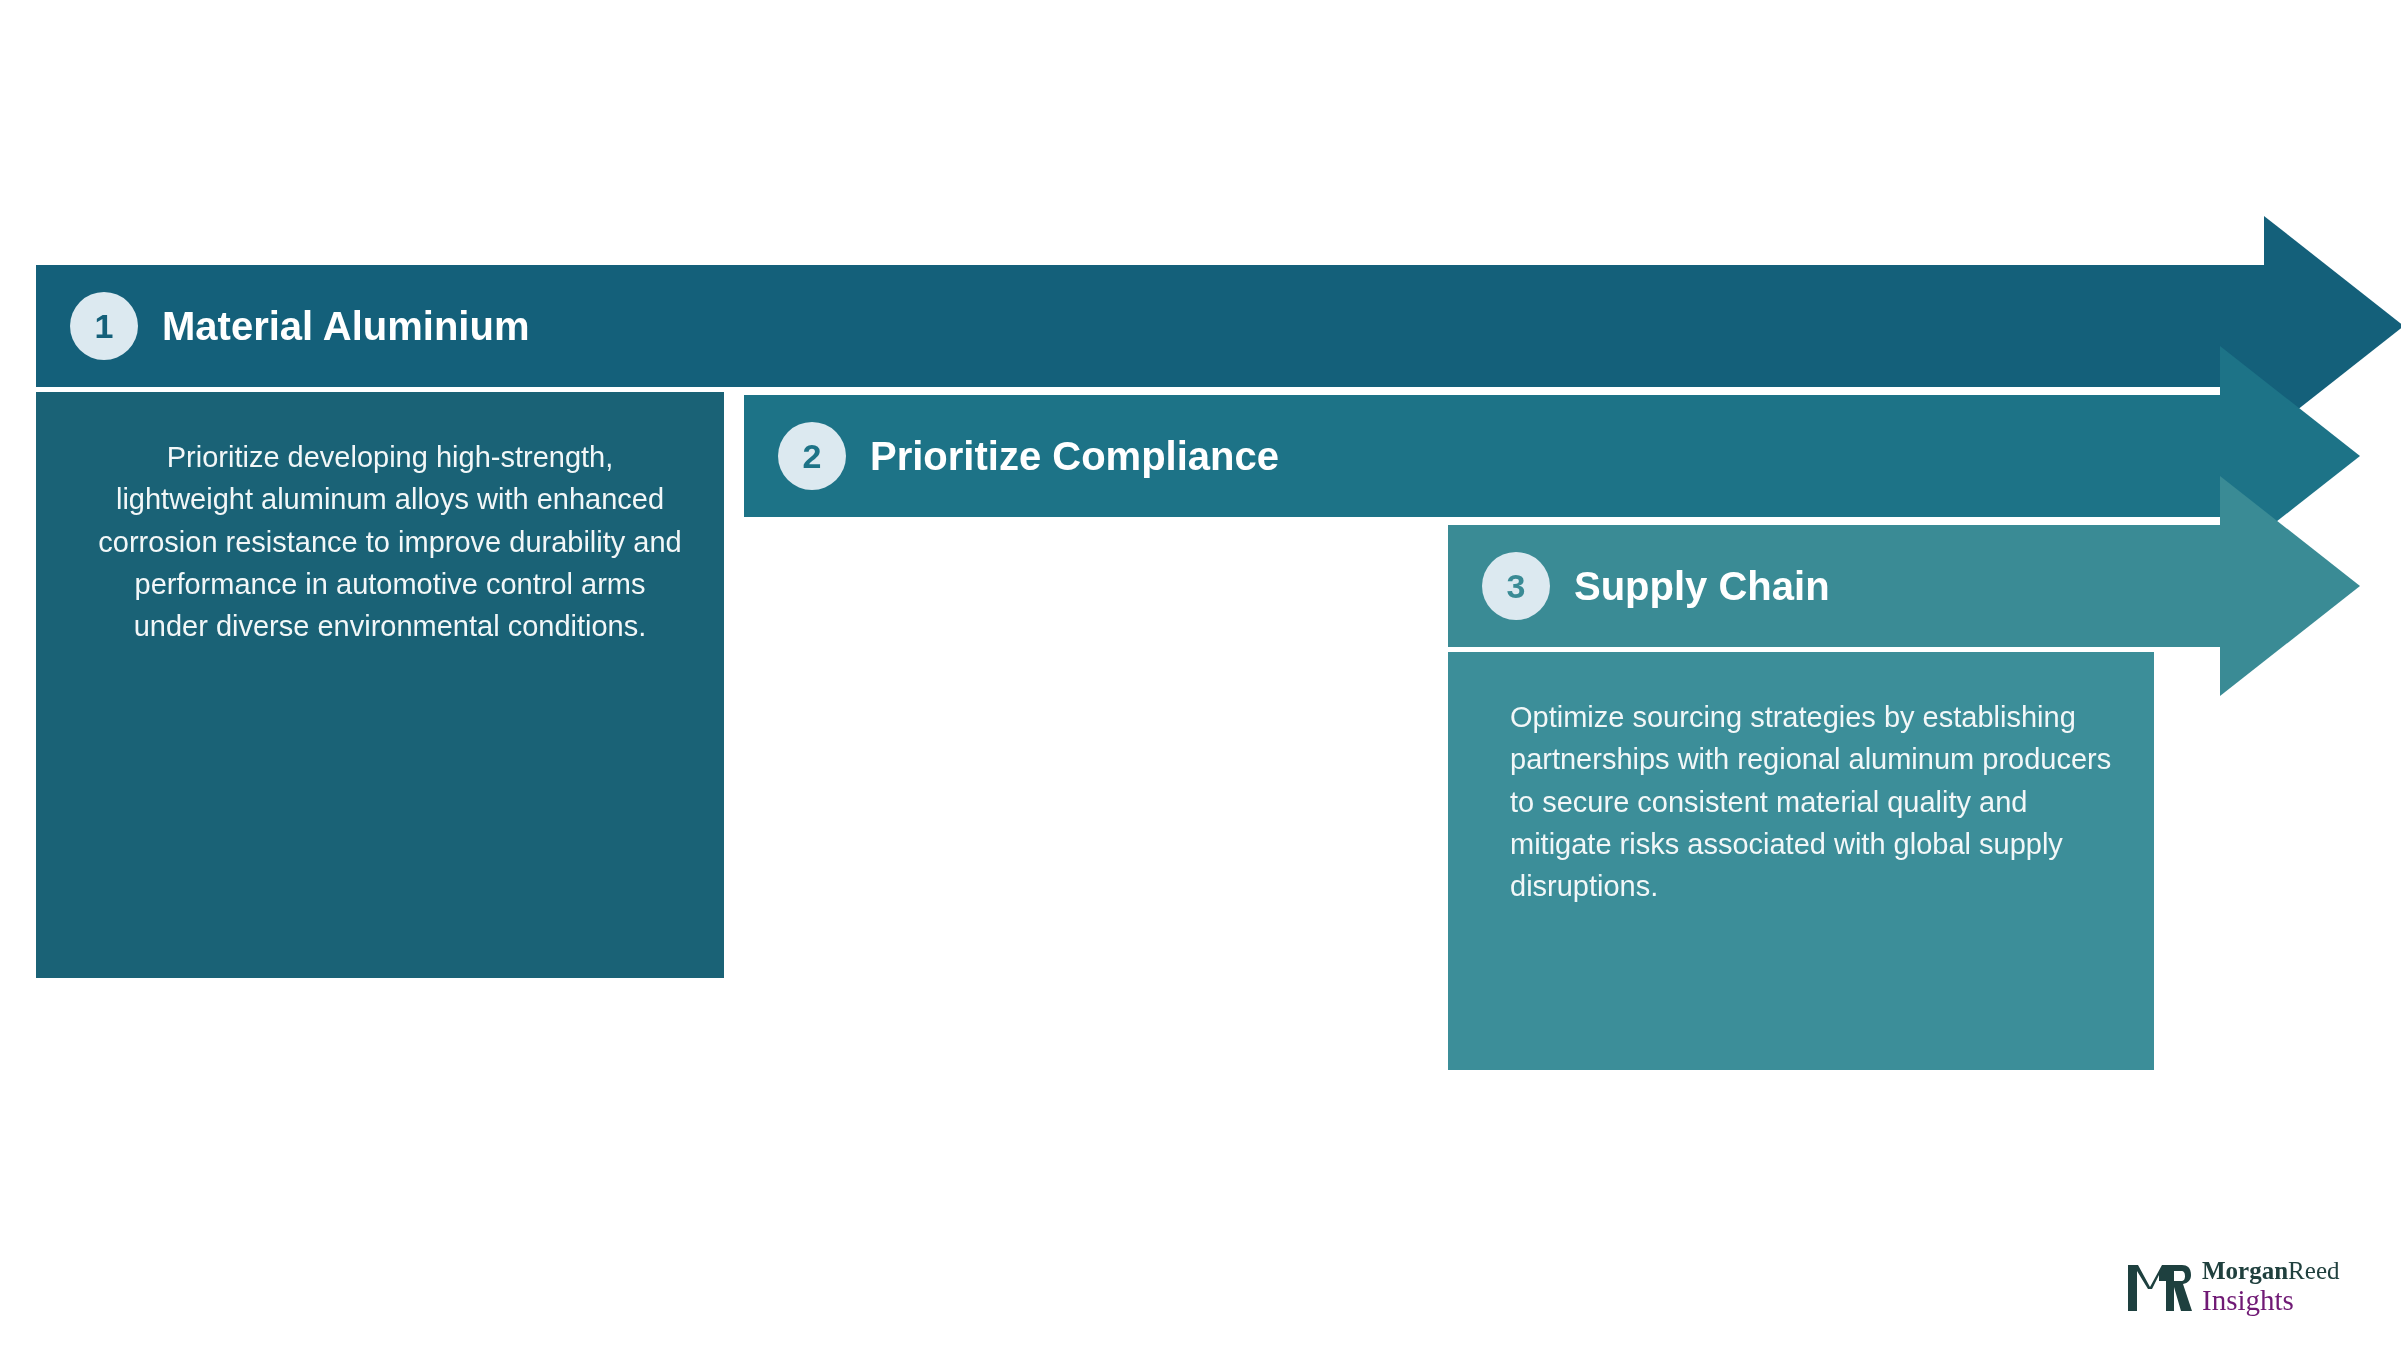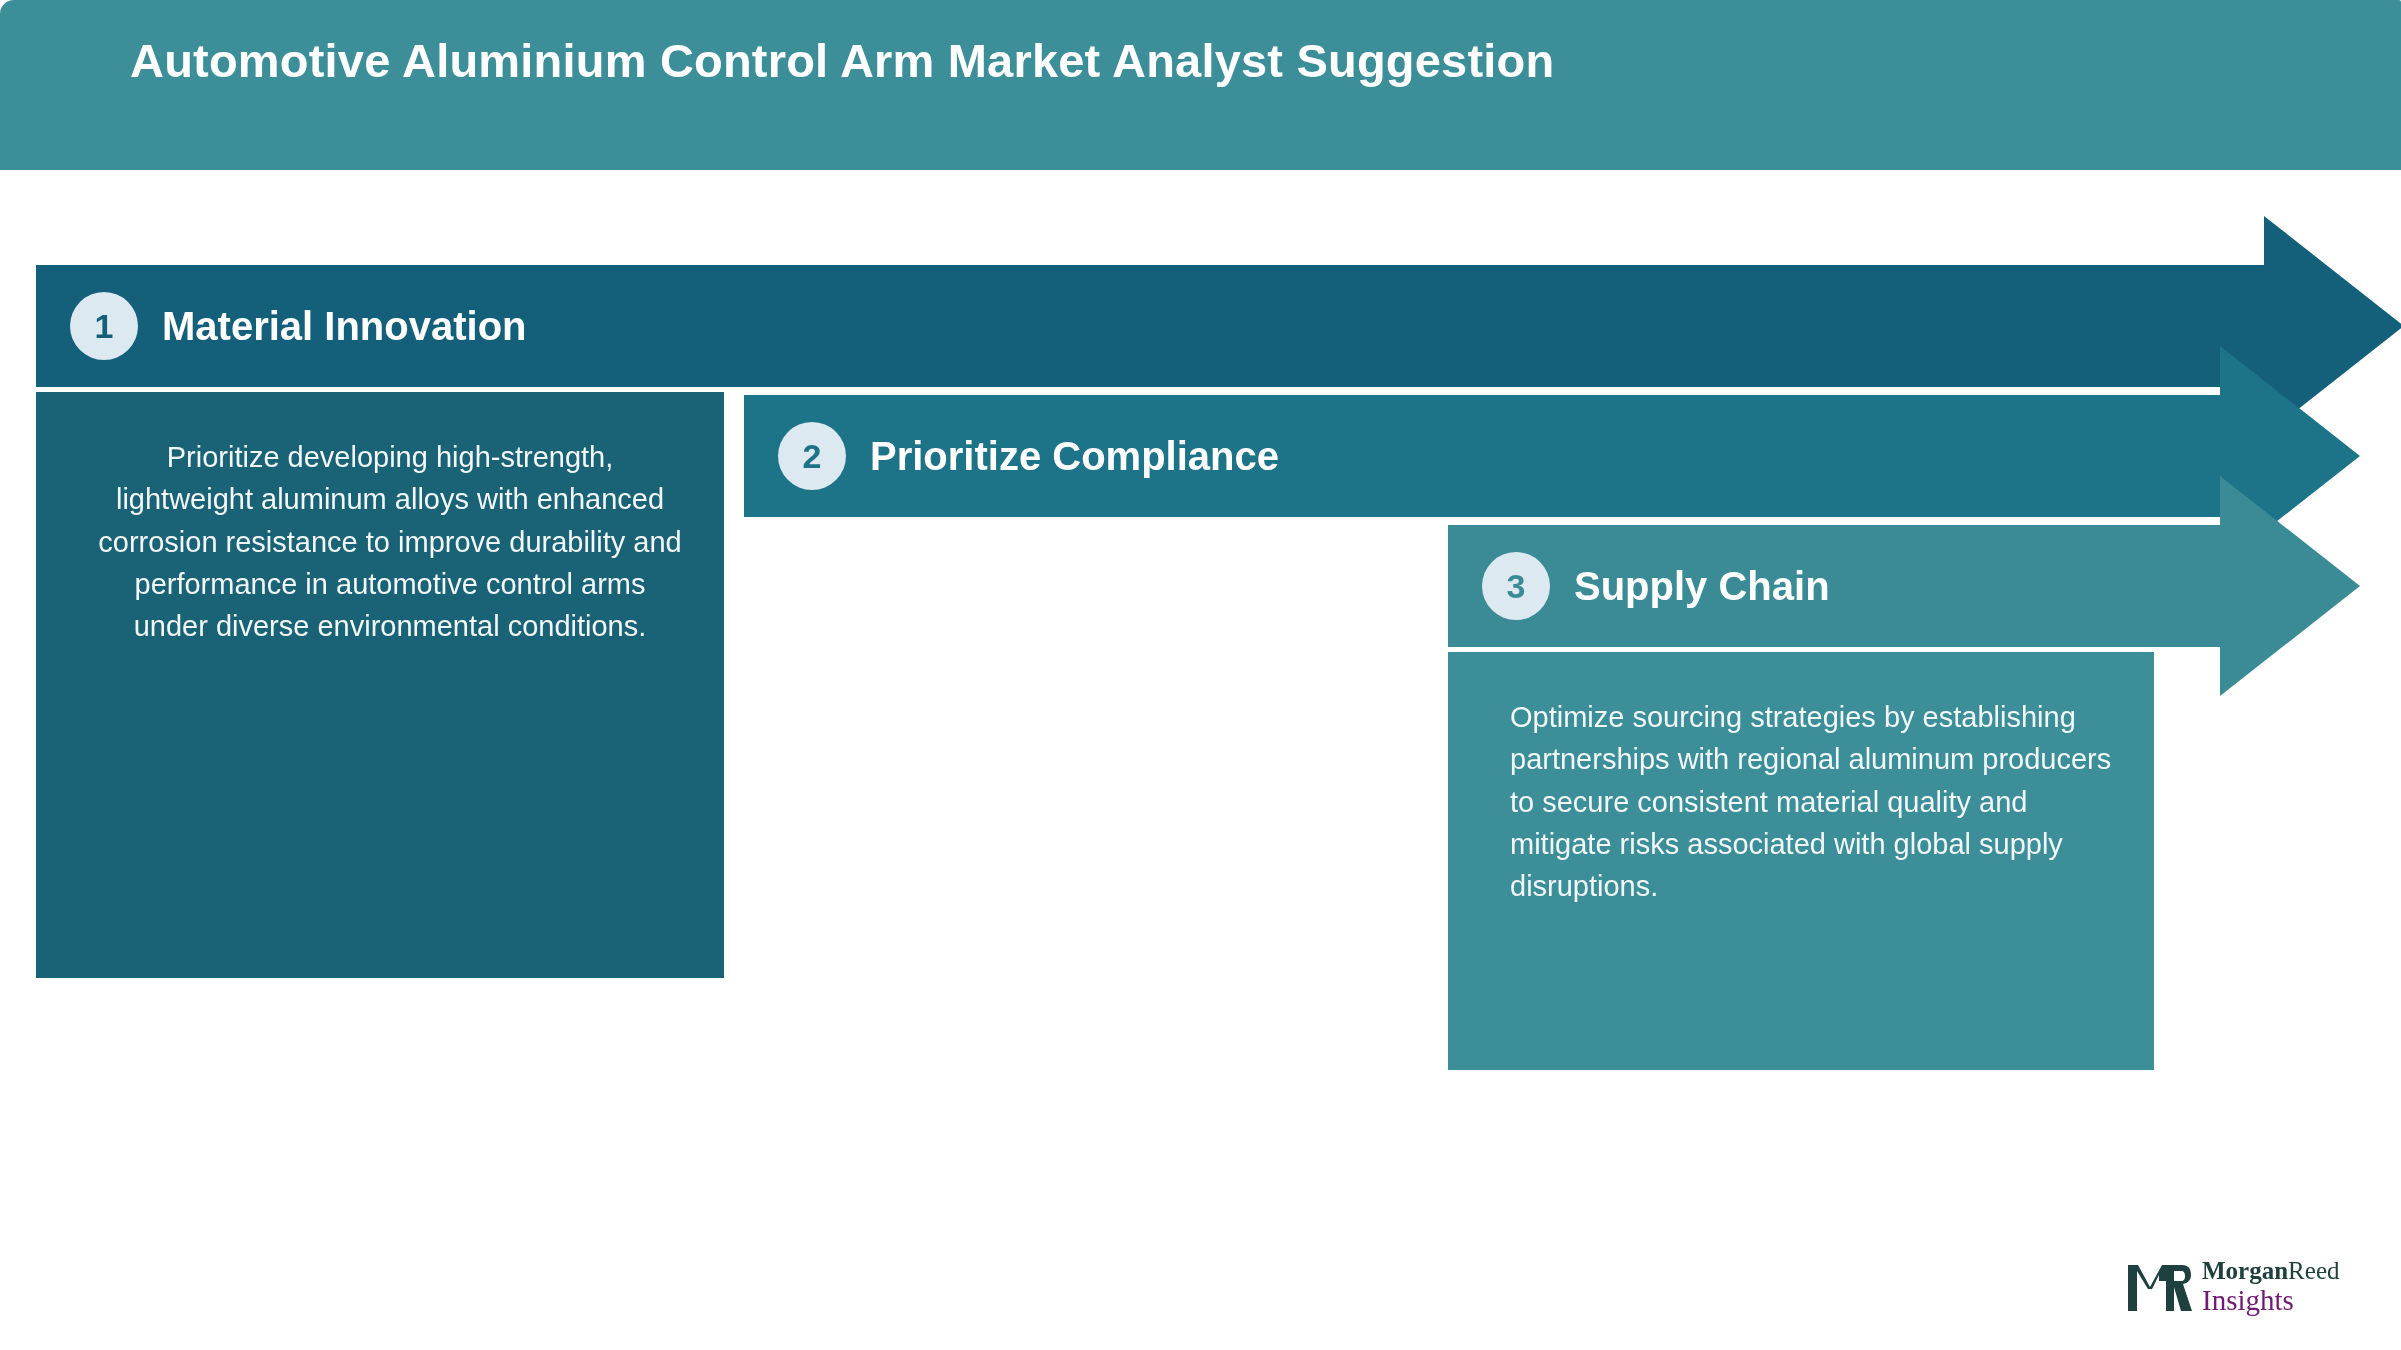--- a/index.html
+++ b/index.html
@@ -111,34 +111,31 @@
   .logo-line1 { font-size: 25px; color: #20403E; white-space: nowrap; }
   .logo-line1 b { font-weight: bold; }
   .logo-line1 span.reed { font-weight: normal; }
   .logo-line2 { font-size: 29px; color: #701a75; margin-top: 3px; }
 </style>
 </head>
 <body>
 
 <div id="canvas">
 
-  <div class="header">
-    <div class="header-title">Automotive Aluminium Control Arm Market Analyst Suggestion</div>
-  </div>
 
   <div class="arrow-band" style="left:36px; top:265px; width:2236px;">
     <svg class="arrow-body" width="2236" height="122" viewBox="0 0 2236 122" preserveAspectRatio="none">
       <rect x="0" y="0" width="2236" height="122" fill="#14607A"></rect>
     </svg>
     <svg class="arrow-head" style="left:2228px;" width="140" height="220" viewBox="0 0 140 220">
       <polygon points="0,0 0,220 140,110" fill="#14607A"></polygon>
     </svg>
     <div class="band-inner">
       <div class="num-circle" style="color:#14607A;">1</div>
-      <div class="band-label">Material Innovation</div>
+      <div class="band-label">Material Aluminium</div>
     </div>
   </div>
 
   <div class="body-box" style="left:36px; top:392px; width:688px; height:586px; background:#1A6276;text-align:center;">
     <div class="body-text">Prioritize developing high-strength, lightweight aluminum alloys with enhanced corrosion resistance to improve durability and performance in automotive control arms under diverse environmental conditions.</div>
   </div>
 
   <div class="arrow-band" style="left:744px; top:395px; width:1484px;">
     <svg class="arrow-body" width="1484" height="122" viewBox="0 0 1484 122" preserveAspectRatio="none">
       <rect x="0" y="0" width="1484" height="122" fill="#1D7387"></rect>

